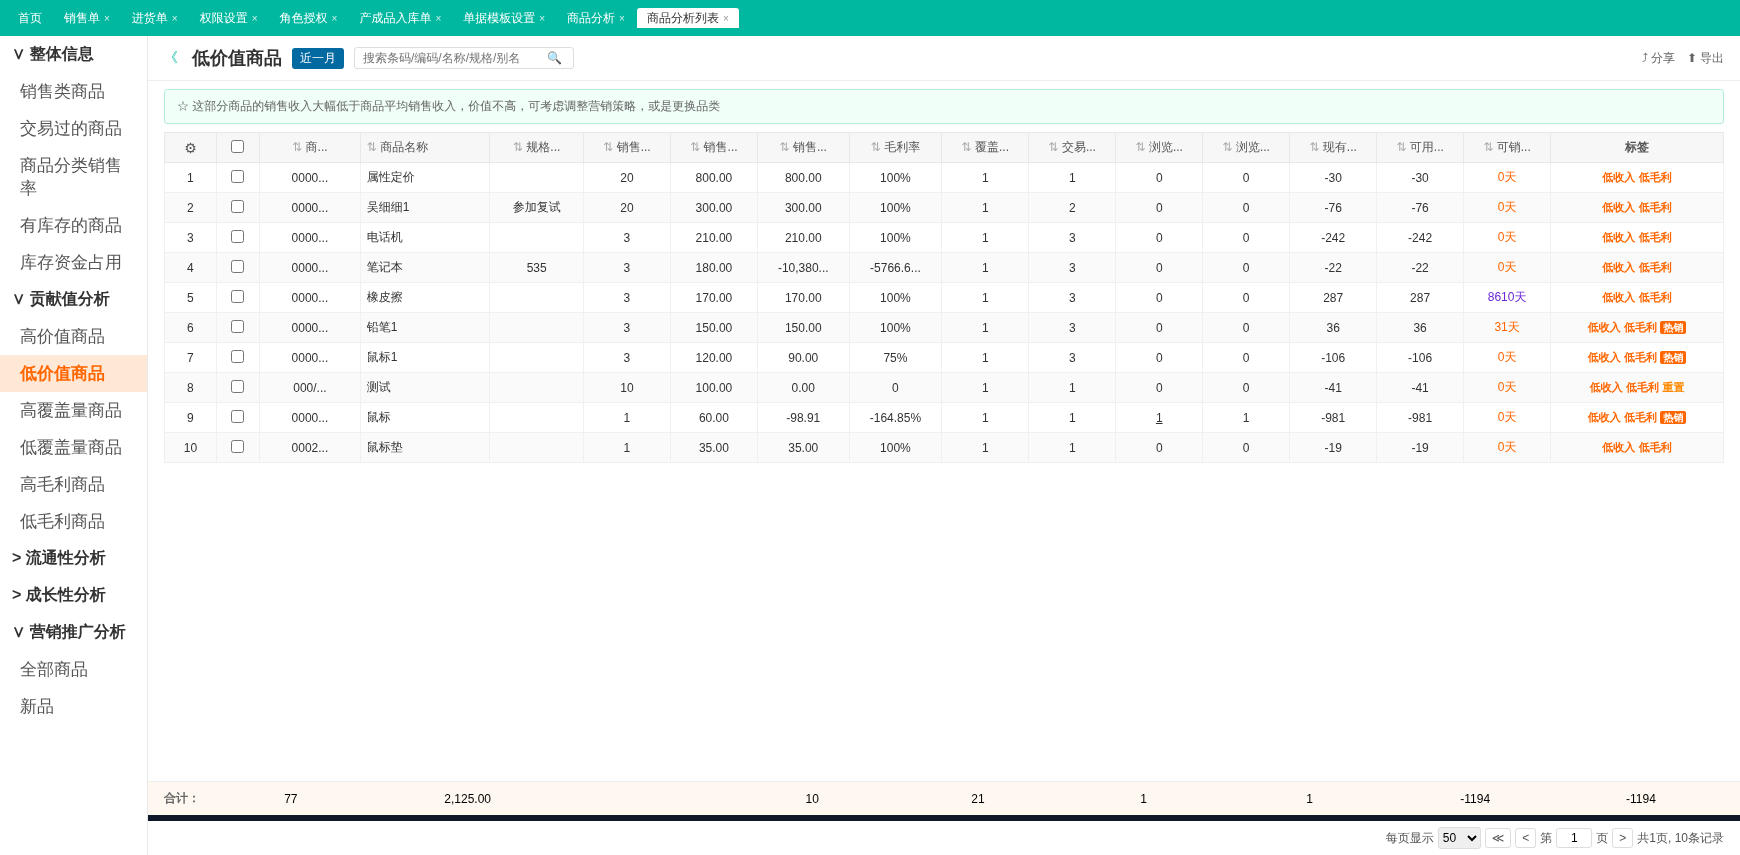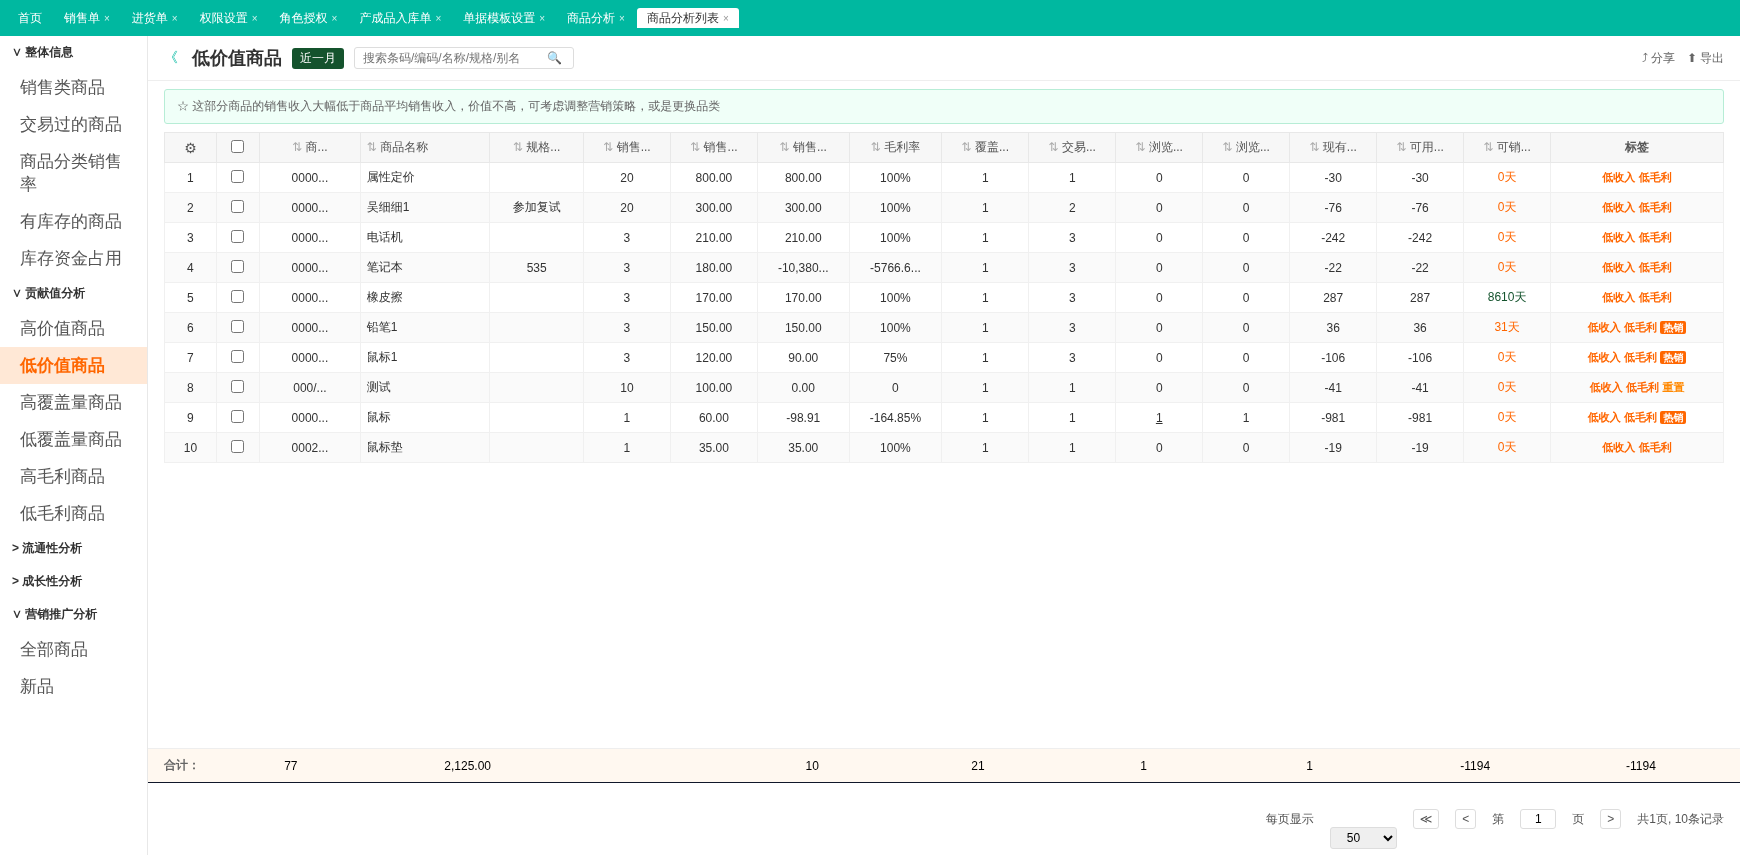--- a/index.html
+++ b/index.html
@@ -43,21 +43,21 @@
       width: 148px;
       background: #fff;
       border-right: 1px solid #e8e8e8;
       overflow-y: auto;
       flex-shrink: 0;
     }
     .sidebar-group-title {
       padding: 8px 12px;
       color: #333;
       font-weight: bold;
-      font-size: 12px;
+      font-size: 16px;
       cursor: pointer;
       display: flex;
       align-items: center;
       gap: 4px;
     }
     .sidebar-item {
       padding: 7px 12px 7px 20px;
       color: #555;
       cursor: pointer;
       font-size: 17px;
@@ -81,21 +81,21 @@
       gap: 10px;
       border-bottom: 1px solid #eee;
       flex-shrink: 0;
     }
     .page-title {
       font-size: 18px;
       font-weight: bold;
       color: #333;
     }
     .filter-btn {
-      background: #14532d;
+      background: #0369a1;
       color: #fff;
       border: none;
       border-radius: 3px;
       padding: 2px 8px;
       cursor: pointer;
       font-size: 12px;
     }
     .search-box {
       display: flex;
       align-items: center;
@@ -203,36 +203,35 @@
       align-items: center;
       gap: 8px;
       flex-shrink: 0;
       font-size: 12px;
     }
     .footer-label { color: #666; font-weight: bold; }
 
     
     .pagination-bar {
       background: #fff;
-      border-top: 1px solid #0f172a;
+      border-top: 6px solid #0f172a;
       padding: 6px 16px;
       display: flex;
       align-items: center;
       justify-content: flex-end;
-      gap: 16px;
+      gap: 4px;
       flex-shrink: 0;
       font-size: 12px;
       color: #555;
     }
     .page-size-select {
       border: 1px solid #ddd;
       border-radius: 3px;
-      padding: 2px 12px;
-      font-size: 12px;
-      margin-top: 38px;
+      padding: 2px 0;
+      font-size: 12px;
     }
     .page-nav-btn {
       border: 1px solid #ddd;
       background: #fff;
       padding: 2px 6px;
       cursor: pointer;
       border-radius: 3px;
       color: #555;
     }
     .page-input {
@@ -484,21 +483,21 @@
     <td class="col-sale">3</td>
     <td class="col-sale">170.00</td>
     <td class="col-sale">170.00</td>
     <td class="col-gross">100%</td>
     <td class="col-cover">1</td>
     <td class="col-trade">3</td>
     <td class="col-browse"><span class="">0</span></td>
     <td class="col-browse">0</td>
     <td class="col-stock">287</td>
     <td class="col-avail">287</td>
-    <td class="col-sellable"><span style="color:#14532d;">8610天</span></td>
+    <td class="col-sellable"><span style="color:#6d28d9;">8610天</span></td>
     <td class="col-tag"><span class="tag-orange">低收入</span> <span class="tag-orange">低毛利</span>  </td>
   </tr>
             <tr style="background: rgb(250, 250, 250);">
     <td class="col-num">6</td>
     <td class="col-check"><input type="checkbox" style=""></td>
     <td class="col-code">0000...</td>
     <td style="width:90px; text-align:left;">铅笔1</td>
     <td class="col-spec"></td>
     <td class="col-sale">3</td>
     <td class="col-sale">150.00</td>

